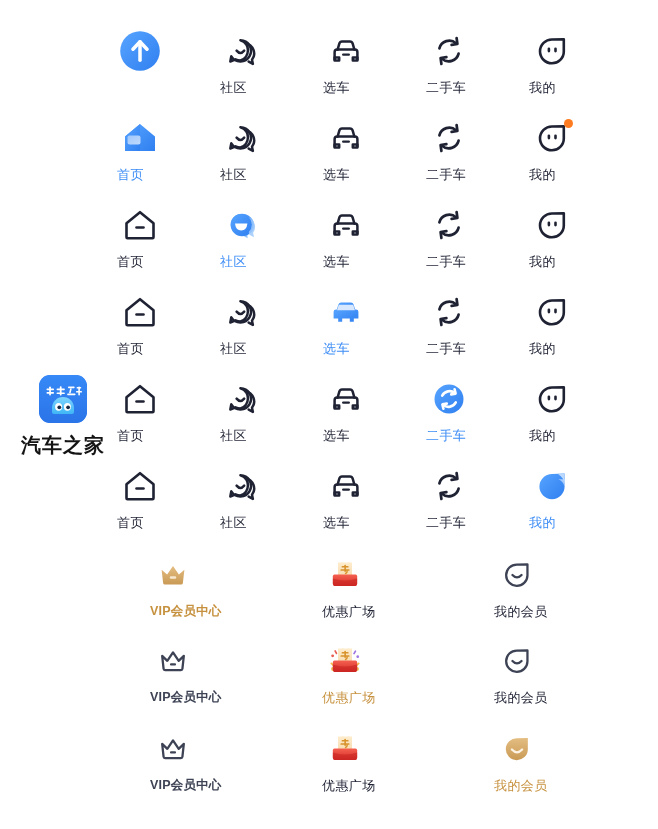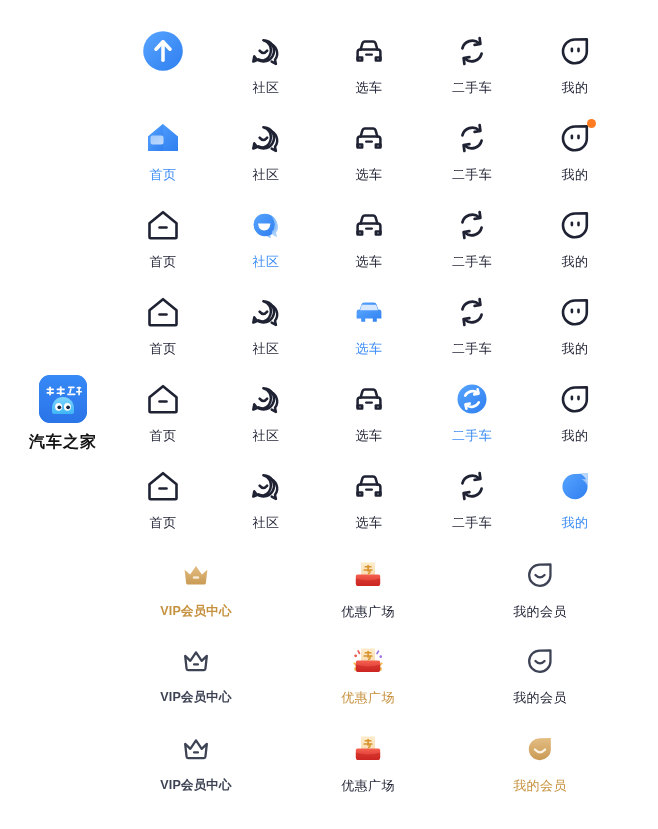--- a/index.html
+++ b/index.html
@@ -10,21 +10,20 @@
     overflow: hidden;
   }
   .canvas { position: relative; width: 658px; height: 829px; background:#fff; }
 
   
   .cell {
     position: absolute;
     width: 92px;
     display: flex;
     flex-direction: column;
-    align-items: center;
     justify-content: flex-start;
   }
   .icon-wrap {
     position: relative;
     width: 46px; height: 46px;
     display: flex; align-items: center; justify-content: center;
   }
   .icon-wrap svg { display: block; overflow: visible; }
   .cell-label {
     margin-top: 5px;
@@ -58,21 +57,21 @@
   }
   .brand-tile {
     width: 48px; height: 48px;
     border-radius: 11px;
     overflow: hidden;
     position: relative;
     background: linear-gradient(180deg,#2f7ff0 0%,#2f7ff0 52%,#2f7ff0 100%);
   }
   .brand-name {
     margin-top: 9px;
-    font-size: 16px;
+    font-size: 20px;
     font-weight: 700;
     color: #141414;
     letter-spacing: 1px;
     white-space: nowrap;
   }
 </style>
 </head>
 <body>
 
 <div class="canvas">

